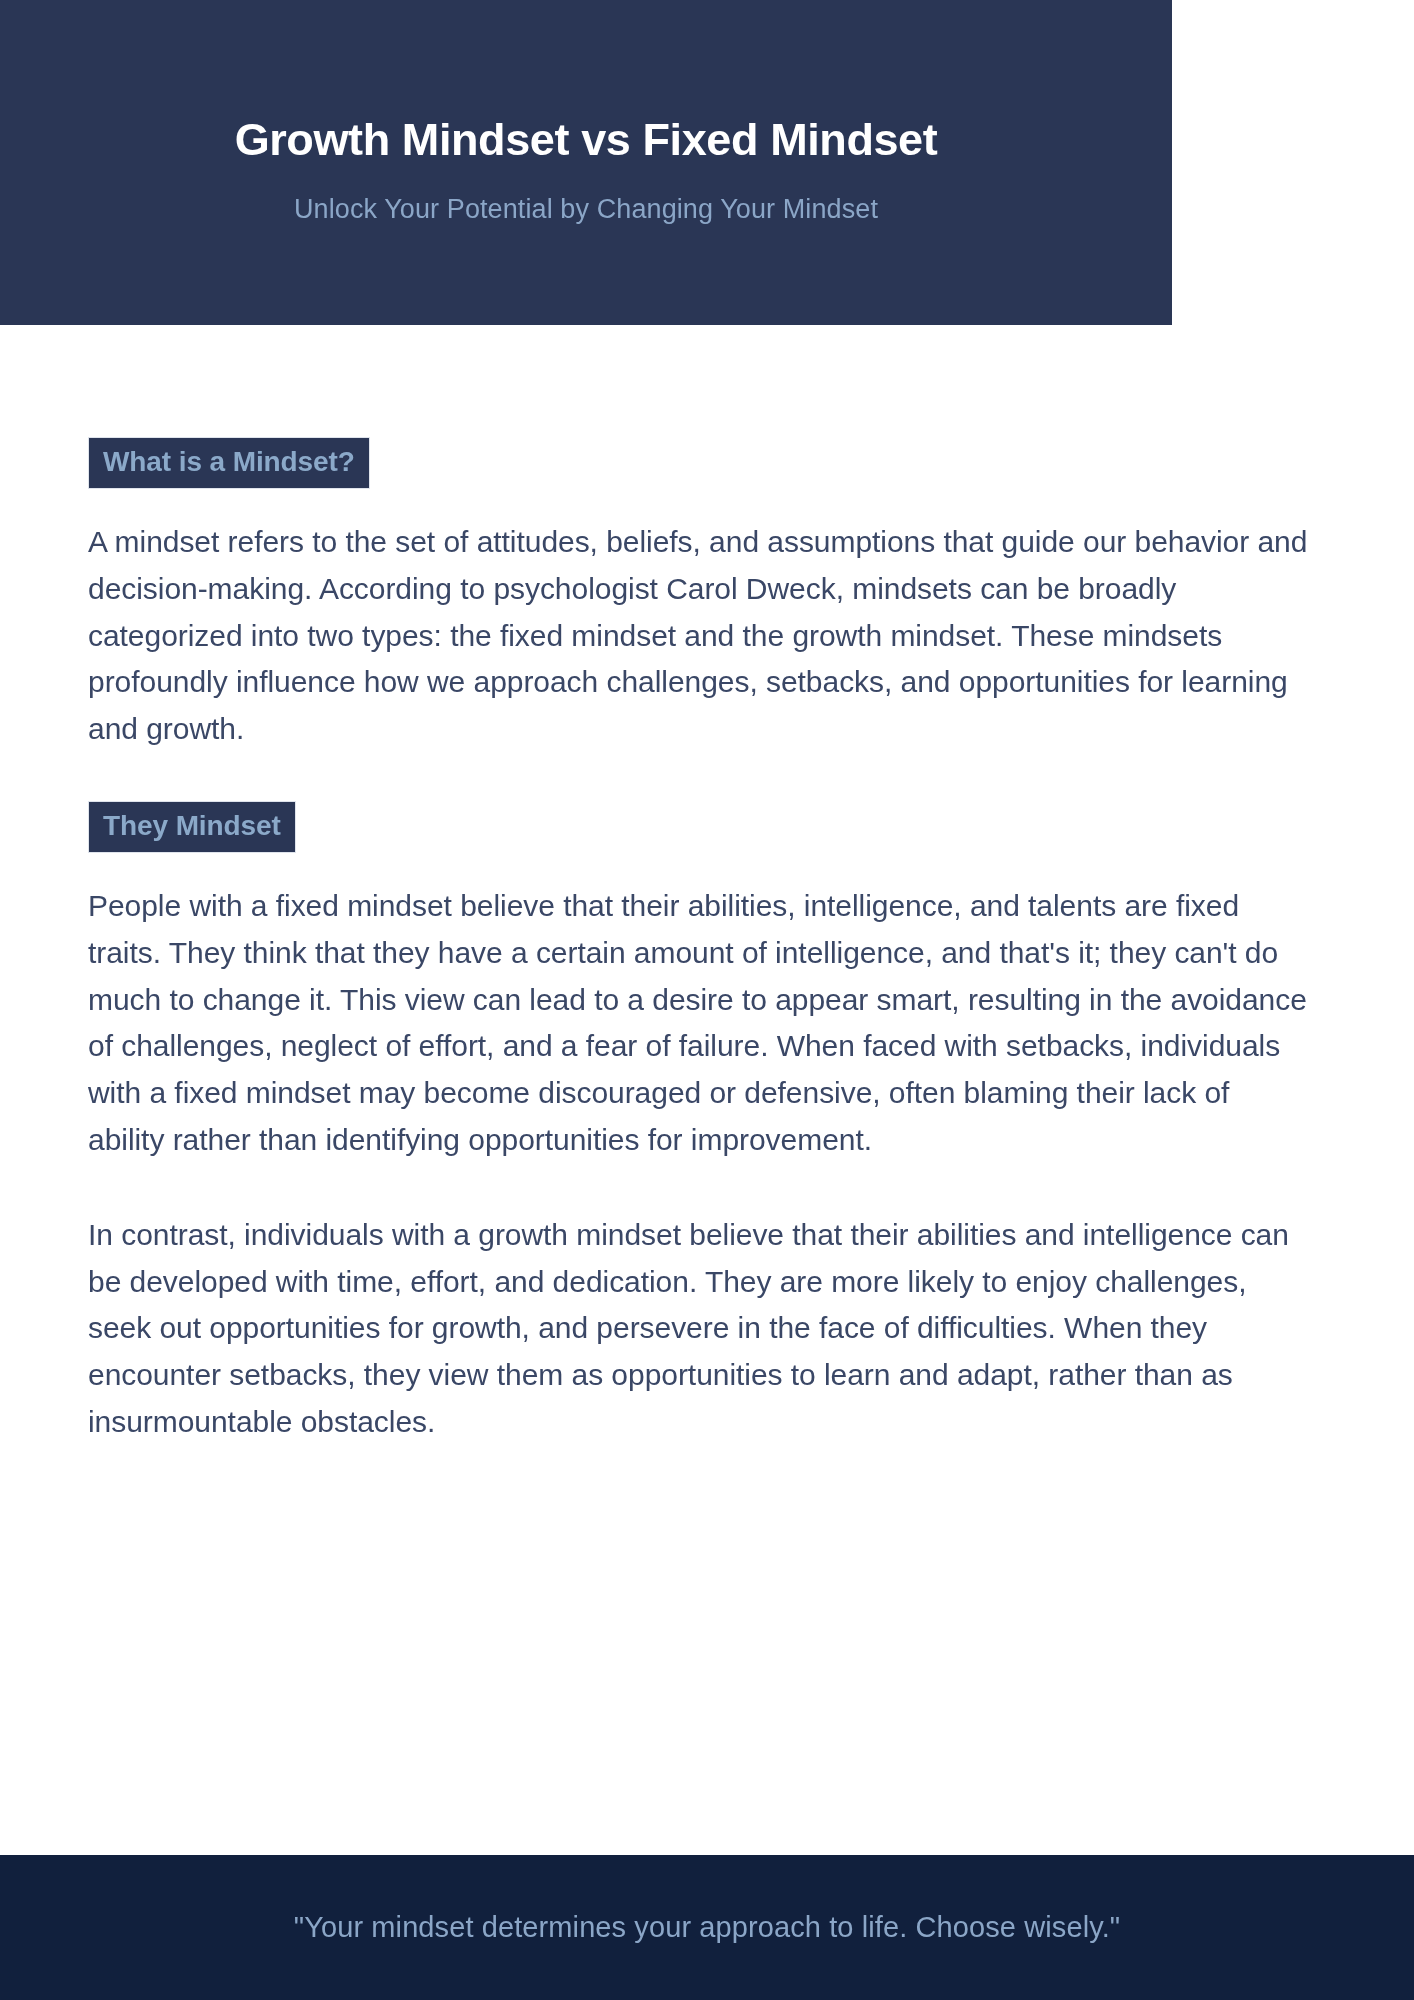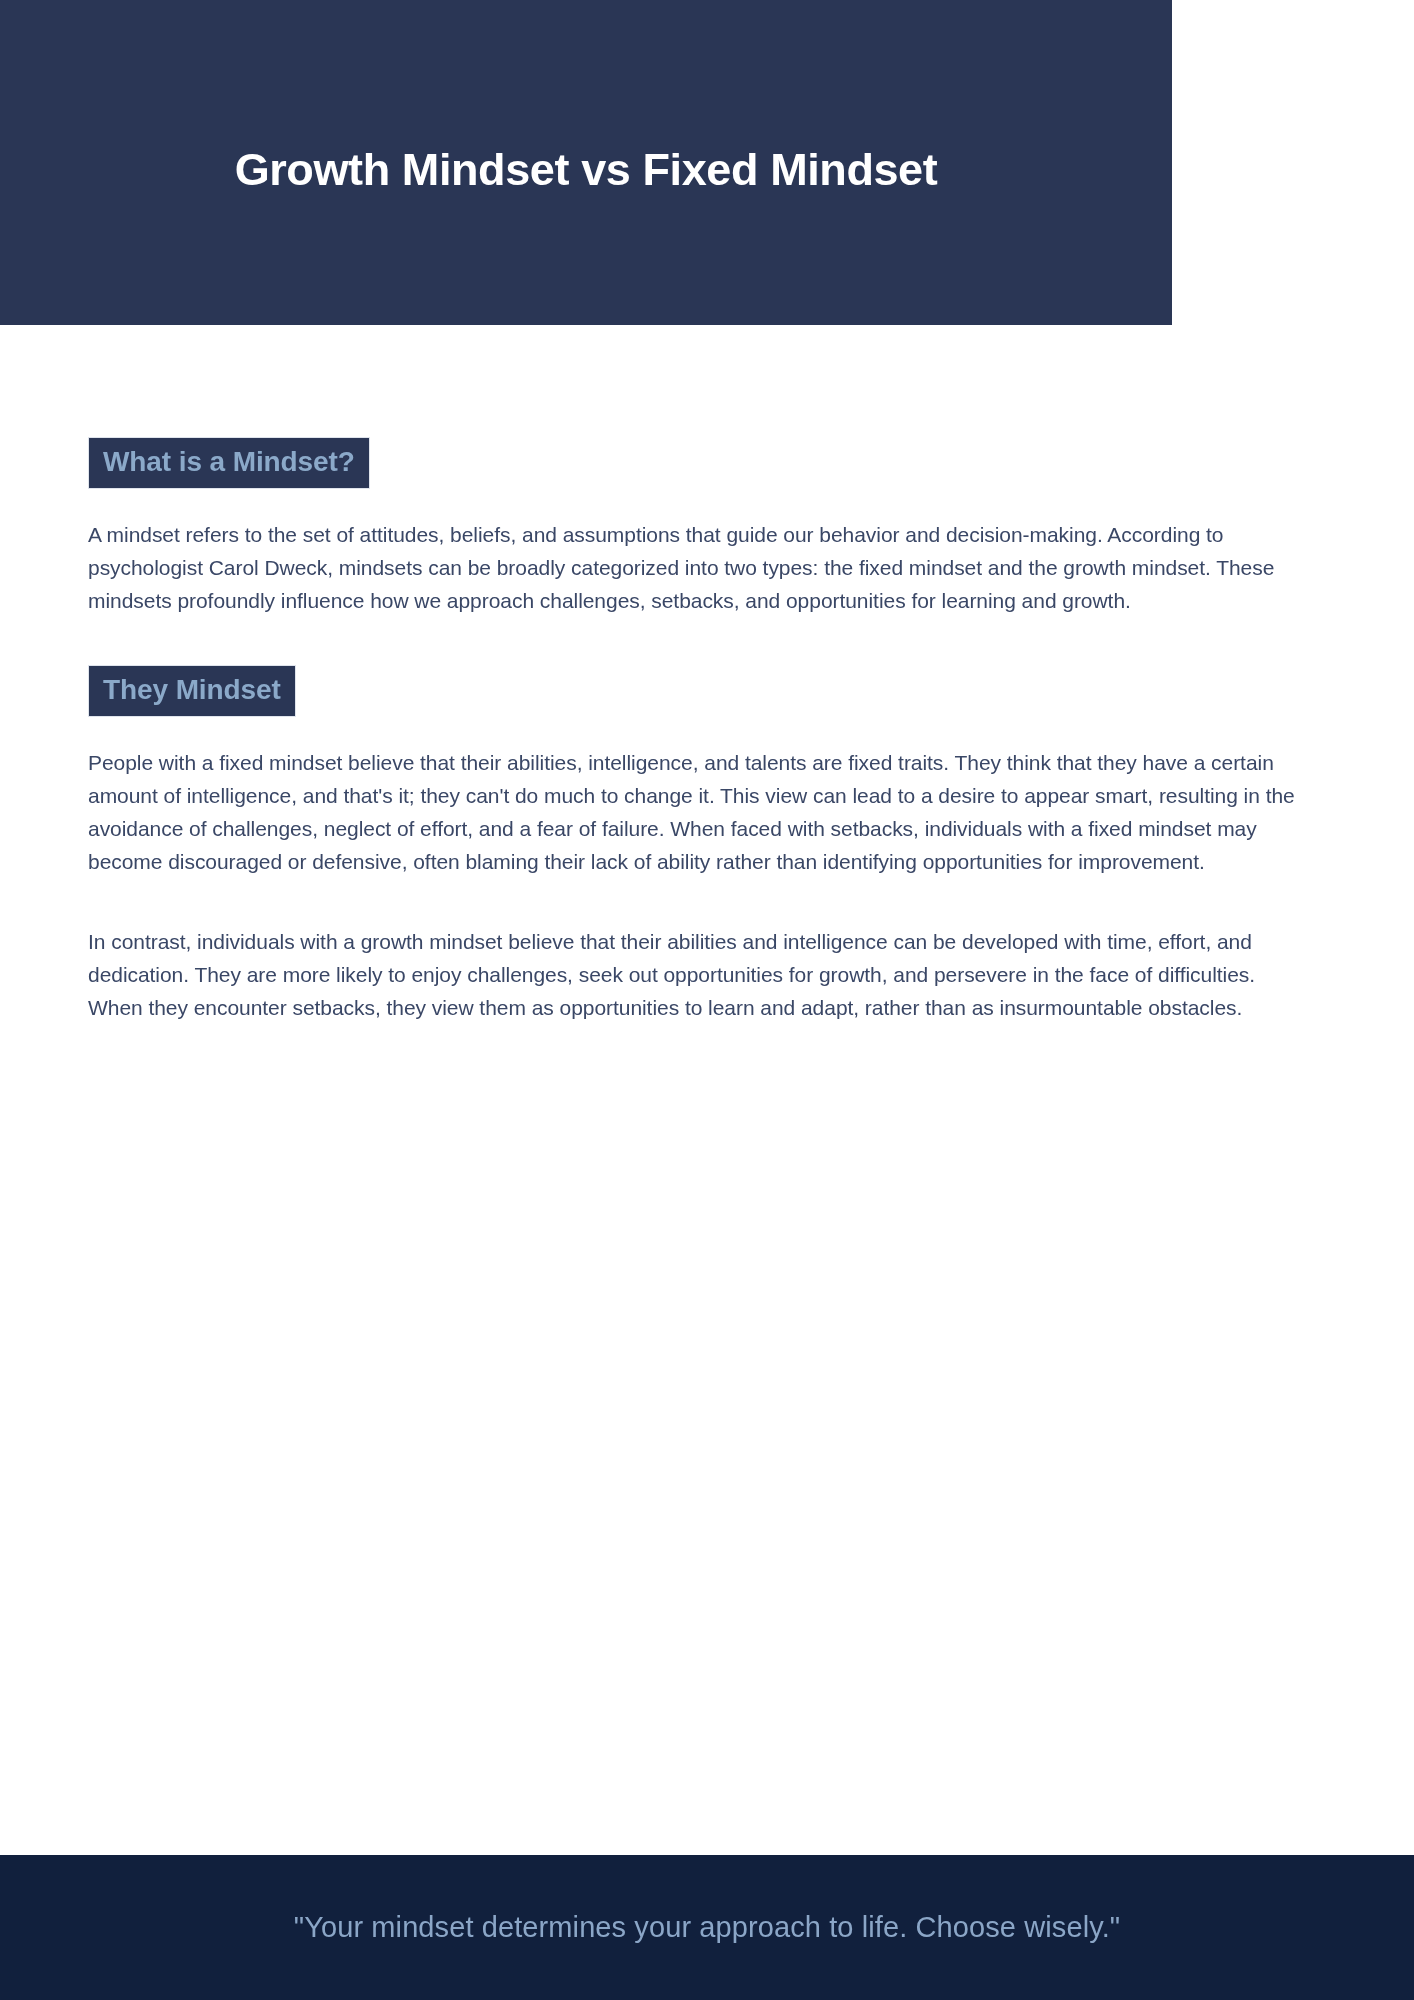--- a/index.html
+++ b/index.html
@@ -62,21 +62,21 @@
     font-size: 28px;
     font-weight: bold;
     letter-spacing: -0.1px;
     padding: 10px 14px 12px 14px;
     border: 1px solid #dfe4ec;
     line-height: 1.0;
   }
 
   .section-body {
     color: #3a4766;
-    font-size: 21px;
+    font-size: 30px;
     line-height: 1.56;
     letter-spacing: -0.05px;
     max-width: 1225px;
     margin-top: 30px;
     margin-bottom: 48px;
   }
 
   .section-body.tight { margin-bottom: 44px; margin-top: 39px; }
 
   
@@ -99,20 +99,21 @@
     letter-spacing: 0.1px;
     text-align: center;
     white-space: nowrap;
   }
 </style>
 </head>
 <body>
 
 <header class="header">
   <h1 class="header-title">Growth Mindset vs Fixed Mindset</h1>
+  <p class="header-subtitle">Unlock Your Potential by Changing Your Mindset</p>
 </header>
 
 <main class="content">
 
   <section class="section">
     <h2 class="section-heading">What is a Mindset?</h2>
     <p class="section-body">A mindset refers to the set of attitudes, beliefs, and assumptions that guide our behavior and decision-making. According to psychologist Carol Dweck, mindsets can be broadly categorized into two types: the fixed mindset and the growth mindset. These mindsets profoundly influence how we approach challenges, setbacks, and opportunities for learning and growth.</p>
   </section>
 
   <section class="section">

